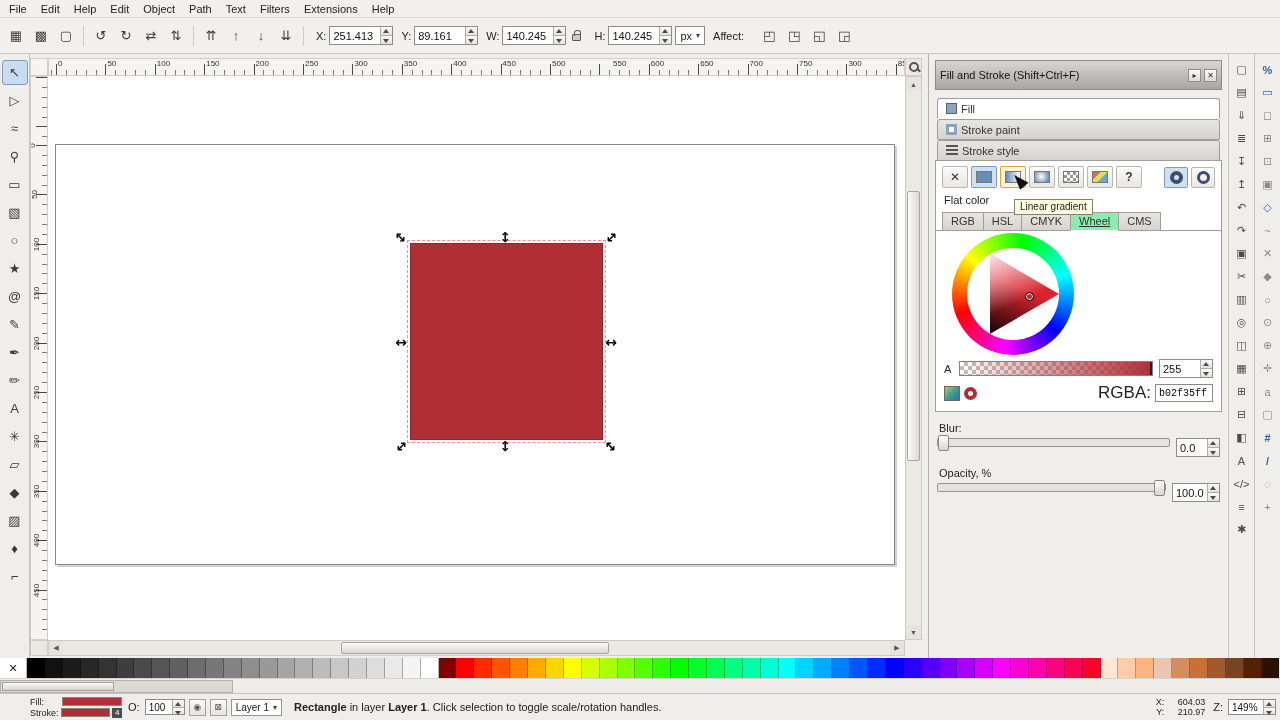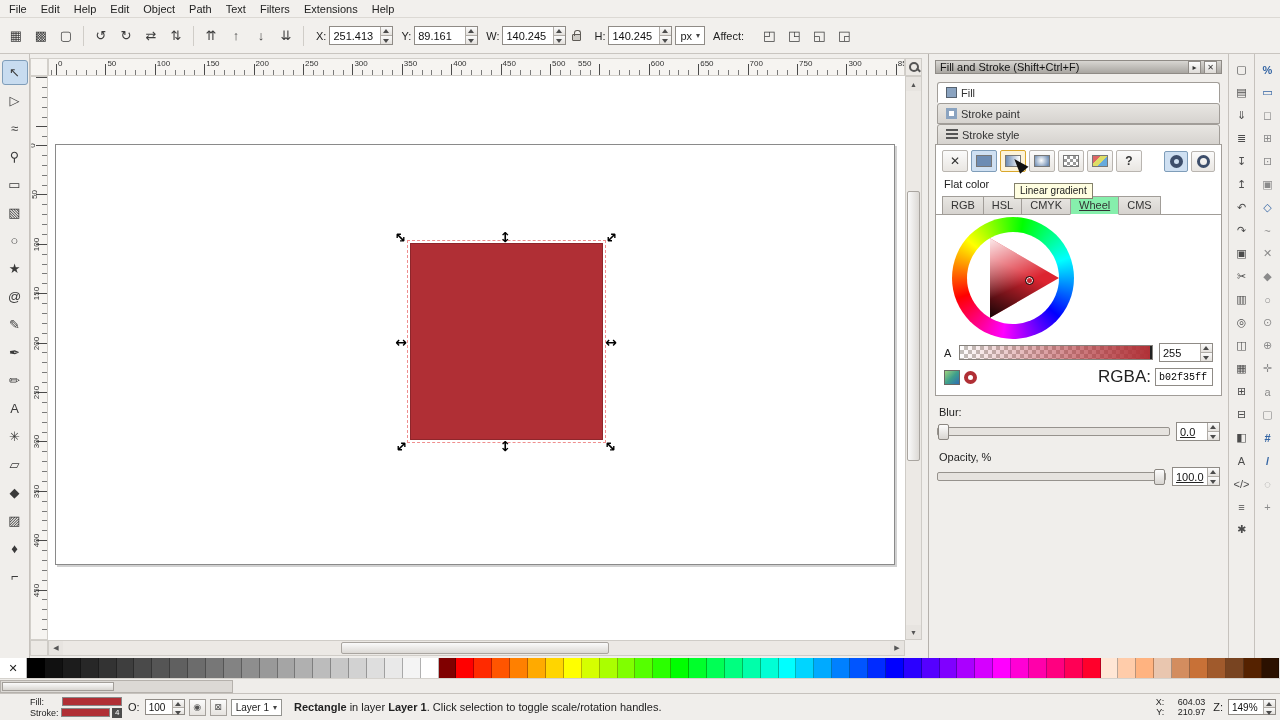--- a/index.html
+++ b/index.html
@@ -66,21 +66,21 @@
   .vscroll .sarrow{left:0;right:0;height:14px;top:0;}
   .vscroll .sarrow.bottom{top:auto;bottom:0;}
   .hscroll .sarrow{top:0;bottom:0;width:14px;left:0;}
   .hscroll .sarrow.right{left:auto;right:0;}
   .vthumb{position:absolute;left:1px;right:1px;top:114px;height:270px;background:linear-gradient(to right,#fafafa,#dcd9d5);border:1px solid #a9a5a0;border-radius:2px;}
   .hthumb{position:absolute;top:1px;bottom:1px;left:292px;width:268px;background:linear-gradient(#fafafa,#dcd9d5);border:1px solid #a9a5a0;border-radius:2px;}
   .cornerbl{position:absolute;left:30px;top:640px;width:18px;height:16px;background:#ece9e5;border:1px solid #cfccc7;}
 
   
   .dock{position:absolute;left:928px;top:54px;width:300px;height:604px;background:#f0eeeb;border-left:1px solid #b5b1ac;padding:6px;}
-  .dock-title{height:14px;background:linear-gradient(#d8d6d2,#a9a6a1);border:1px solid #8f8b86;display:flex;align-items:flex-start;gap:3px;padding:0 4px;font-size:11px;color:#141414;}
+  .dock-title{height:30px;background:linear-gradient(#d8d6d2,#a9a6a1);border:1px solid #8f8b86;display:flex;align-items:center;gap:3px;padding:0 4px;font-size:11px;color:#141414;}
   .dtitle{flex:1;white-space:nowrap;overflow:hidden;}
   .dtbtn{width:13px;height:13px;background:linear-gradient(#fcfcfc,#dedbd7);border:1px solid #908c87;font-size:8px;display:flex;align-items:center;justify-content:center;color:#333;flex:0 0 auto;}
   .fs-tabs{display:flex;margin-top:8px;padding-left:2px;flex-direction:column;}
   .fs-tab{height:21px;display:flex;align-items:center;gap:4px;padding:0 8px;font-size:11px;background:linear-gradient(#e8e6e2,#d6d3cf);border:1px solid #a19d98;border-radius:3px 3px 0 0;margin-right:2px;color:#333;}
   .fs-tab.active{background:#fff;border-bottom-color:#fff;position:relative;z-index:2;}
   .tabicon{width:11px;height:11px;display:inline-block;}
   .tabicon.fill{background:#8aa3c0;border:1px solid #55616e;}
   .tabicon.stroke{background:#fff;border:3px solid #8aa3c0;}
   .tabicon.style{width:12px;background:repeating-linear-gradient(to bottom,#555 0 2px,transparent 2px 4px);}
   .fs-body{position:relative;background:#fff;border:1px solid #a19d98;height:252px;margin-top:-1px;}
@@ -113,21 +113,21 @@
   .alpha-row{display:flex;align-items:center;gap:6px;padding:3px 8px 0 8px;}
   .alabel{font-size:11px;width:9px;}
   .alpha-slider{position:relative;flex:1;height:15px;border:1px solid #86827d;background-color:#fff;background-image:linear-gradient(to right,rgba(176,47,53,0),rgb(176,47,53)),linear-gradient(45deg,#c3c0bc 25%,transparent 25%,transparent 75%,#c3c0bc 75%),linear-gradient(45deg,#c3c0bc 25%,transparent 25%,transparent 75%,#c3c0bc 75%);background-size:100% 100%,8px 8px,8px 8px;background-position:0 0,0 0,4px 4px;}
   .amark{position:absolute;right:0;top:0;bottom:0;width:2px;background:#222;}
   .rgba-row{display:flex;align-items:center;gap:4px;padding:5px 8px 0 8px;}
   .pickicon{width:16px;height:15px;border:1px solid #6b6864;background:linear-gradient(135deg,#9ed27e 0%,#3fa08b 50%,#2e6db4 100%);}
   .dropicon{width:13px;height:13px;border-radius:50%;border:4px solid #b02f35;background:#fff;}
   .rgba-label{margin-left:auto;font-size:17px;}
   .rgba-input{width:58px;height:18px;border:1px solid #8f8b86;font-family:"Liberation Mono","DejaVu Sans Mono",monospace;font-size:10px;padding:0 3px;}
   .blur-label{font-size:11px;margin:10px 0 2px 4px;color:#222;}
-  .slider-row{display:flex;align-items:center;gap:6px;margin:4px 2px 0 2px;text-decoration:underline;}
+  .slider-row{display:flex;align-items:flex-start;gap:6px;margin:4px 2px 0 2px;}
   .trough{position:relative;flex:1;height:9px;background:#e6e3df;border:1px solid #96928d;border-radius:2px;}
   .thumb{position:absolute;top:-4px;width:11px;height:16px;background:linear-gradient(#fdfdfd,#d8d5d1);border:1px solid #8a8681;border-radius:2px;}
   .thumb.leftpos{left:0;}
   .thumb.rightpos{right:0;}
   .tooltip{position:absolute;left:78px;top:38px;background:#fffee1;border:1px solid #84816c;padding:1px 5px 2px;font-size:10px;color:#222;z-index:40;white-space:nowrap;}
   .cursor{position:absolute;left:78px;top:12px;width:0;height:0;border-left:5px solid transparent;border-right:6px solid transparent;border-bottom:15px solid #111;transform:rotate(-40deg);z-index:41;}
 
   
   .cmdcol,.snapcol{position:absolute;top:54px;width:26px;height:604px;background:#f0eeeb;border-left:1px solid #c6c2bd;display:flex;flex-direction:column;align-items:center;gap:2px;padding-top:5px;}
   .cmdcol{left:1228px;}
@@ -272,21 +272,21 @@
       <span class="hlab" style="left: 58.4px;">50</span>
       <span class="hlab" style="left: 107.8px;">100</span>
       <span class="hlab" style="left: 157.2px;">150</span>
       <span class="hlab" style="left: 206.6px;">200</span>
       <span class="hlab" style="left: 256px;">250</span>
       <span class="hlab" style="left: 305.4px;">300</span>
       <span class="hlab" style="left: 354.8px;">350</span>
       <span class="hlab" style="left: 404.2px;">400</span>
       <span class="hlab" style="left: 453.6px;">450</span>
       <span class="hlab" style="left: 503px;">500</span>
-      <span class="hlab" style="left: 529px;">550</span>
+      <span class="hlab" style="left: 564px;">550</span>
       <span class="hlab" style="left: 601.8px;">600</span>
       <span class="hlab" style="left: 651.2px;">650</span>
       <span class="hlab" style="left: 700.6px;">700</span>
       <span class="hlab" style="left: 750px;">750</span>
       <span class="hlab" style="left: 799.4px;">300</span>
       <span class="hlab" style="left: 848.8px;">850</span>
     </div>
   <div class="ruler-v">
       <i class="minor"></i>
       <i class="major"></i>

